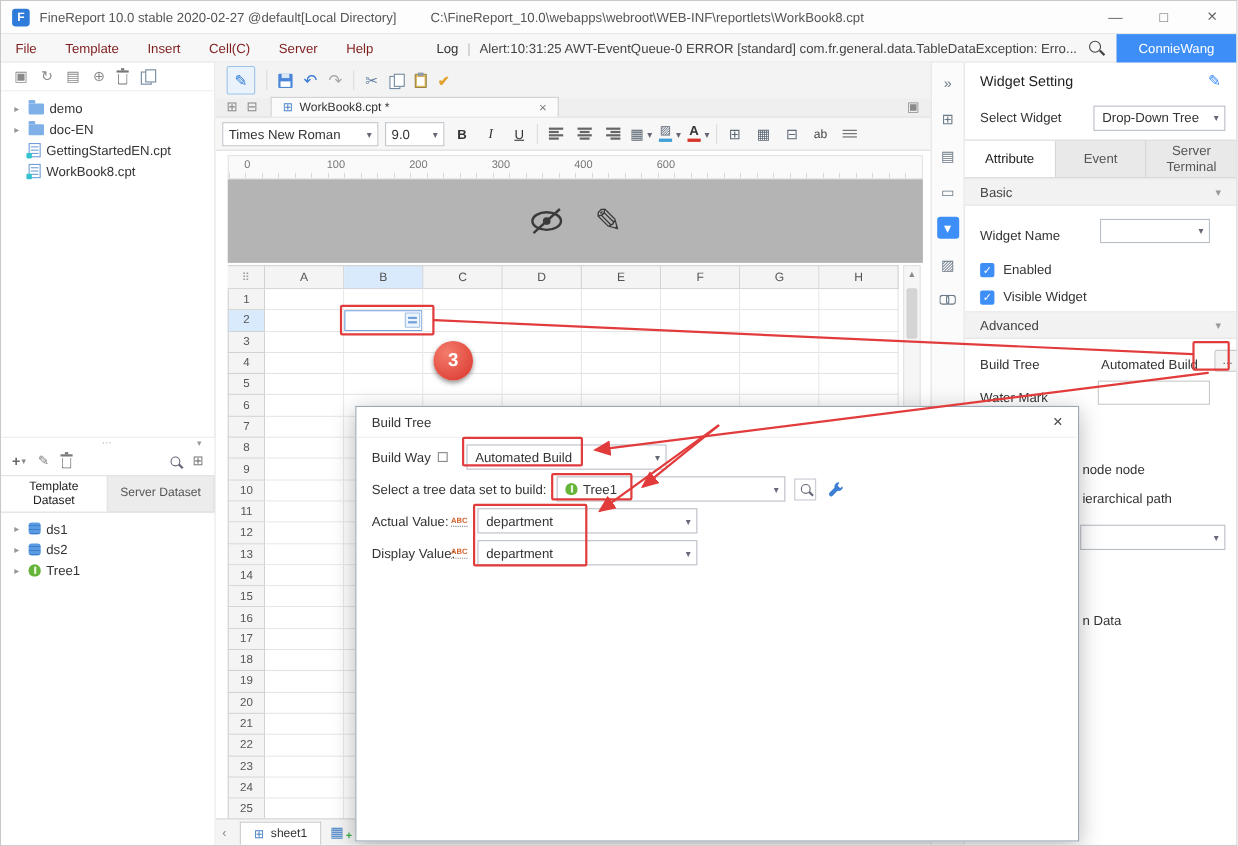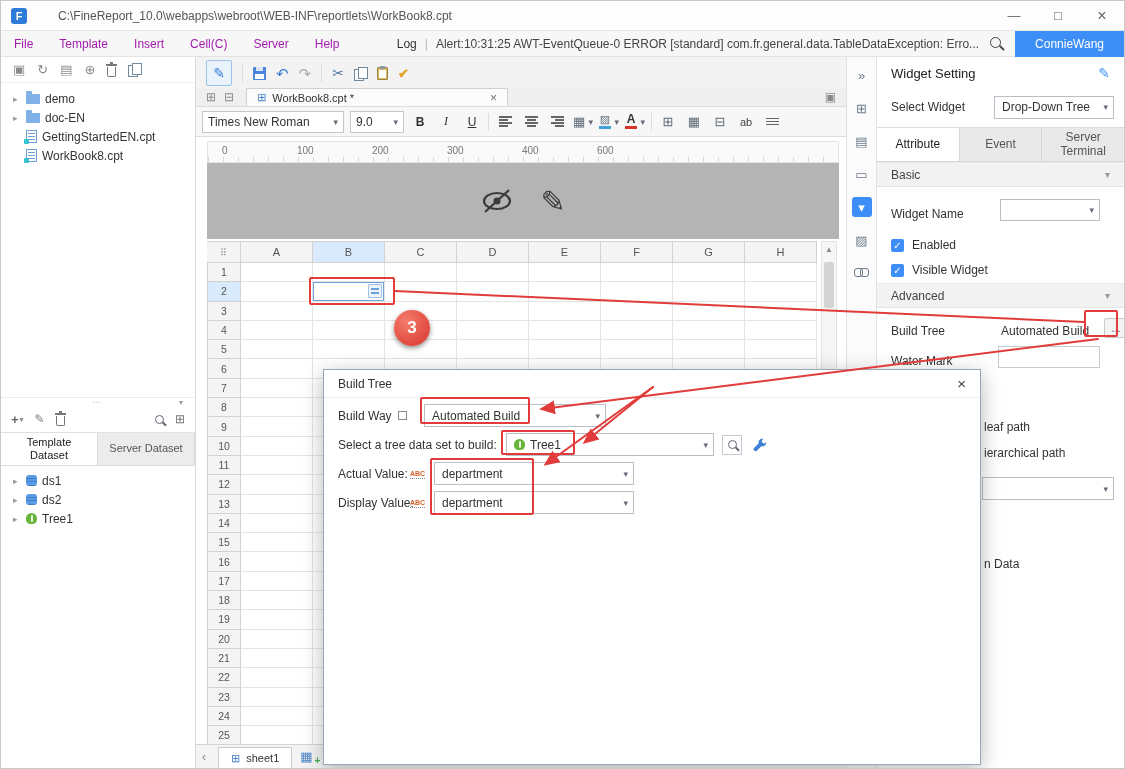--- a/index.html
+++ b/index.html
@@ -10,21 +10,21 @@
   .titlebar{position:absolute;left:0;top:0;right:0;height:30px;background:#fdfdfd;border-bottom:1px solid #e6e6e6;display:flex;align-items:center;padding-left:10px;gap:9px}
   .app-logo{width:16px;height:16px;background:#2f7bd9;border-radius:3px;color:#fff;font-weight:bold;font-size:11px;display:flex;align-items:center;justify-content:center;flex:0 0 auto}
   .title-text{color:#555;white-space:nowrap}
   .title-path{color:#555;margin-left:22px;white-space:nowrap}
   .win-controls{margin-left:auto;display:flex;height:100%}
   .win-btn{width:44px;display:flex;align-items:center;justify-content:center;color:#666;font-size:13px}
   .win-btn.close{font-size:16px}
 
   
   .menubar{position:absolute;top:30px;left:0;right:0;height:26px;background:#f7f7f7;border-bottom:1px solid #e3e3e3;display:flex;align-items:center}
-  .menu-item{padding:0 13px;line-height:26px;color:#a21caf}
+  .menu-item{padding:0 13px;line-height:26px;color:#7f1d1d}
   .menu-right{margin-left:auto;display:flex;align-items:center;gap:8px}
   .log-label{color:#333}
   .log-sep{color:#bbb}
   .alert-text{color:#444;max-width:560px;white-space:nowrap;overflow:hidden;text-overflow:clip}
   .search-icon{width:20px;height:20px;position:relative;flex:0 0 auto}
   .search-icon::before{content:"";position:absolute;left:3px;top:3px;width:9px;height:9px;border:1.6px solid #444;border-radius:50%}
   .search-icon::after{content:"";position:absolute;left:12px;top:13px;width:6px;height:1.8px;background:#444;transform:rotate(45deg)}
   .user-btn{background:#3e8ef7;color:#fff;height:26px;line-height:26px;padding:0 20px}
 
   
@@ -203,20 +203,21 @@
   .box-dept{left:429px;top:457px;width:104px;height:57px}
   .badge{position:absolute;left:393px;top:309px;width:36px;height:36px;border-radius:50%;background:radial-gradient(circle at 35% 30%,#f47c6c,#d8342a);color:#fff;font-weight:bold;font-size:17px;display:flex;align-items:center;justify-content:center;z-index:42;box-shadow:0 2px 5px rgba(0,0,0,.45);pointer-events:none}
 </style>
 </head>
 <body>
 
 <div class="app">
 
   <div class="titlebar">
     <div class="app-logo">F</div>
+    <span class="title-text">FineReport 10.0 stable 2020-02-27 @default[Local Directory]</span>
     <span class="title-path">C:\FineReport_10.0\webapps\webroot\WEB-INF\reportlets\WorkBook8.cpt</span>
     <div class="win-controls">
       <div class="win-btn">—</div>
       <div class="win-btn">□</div>
       <div class="win-btn close">×</div>
     </div>
   </div>
 
   <div class="menubar">
     <div style="display:flex">
@@ -774,21 +775,21 @@
     </div>
     <div class="wp-frow row-btree">
       <span>Build Tree</span>
       <span class="val">Automated Build</span>
       <span class="dots-btn">...</span>
     </div>
     <div class="wp-frow row-wmark">
       <span>Water Mark</span>
       <span class="input"></span>
     </div>
-    <span class="frag frag1">leaf path</span>
+    <span class="frag frag1">node node</span>
     <span class="frag frag2">ierarchical path</span>
     <div class="dd frag-dd">
       <span class="dd-arrow">▾</span>
     </div>
     <span class="frag frag3">n Data</span>
   </div>
 
   <div class="dialog">
     <div class="dlg-title">
       <span>Build Tree</span>

